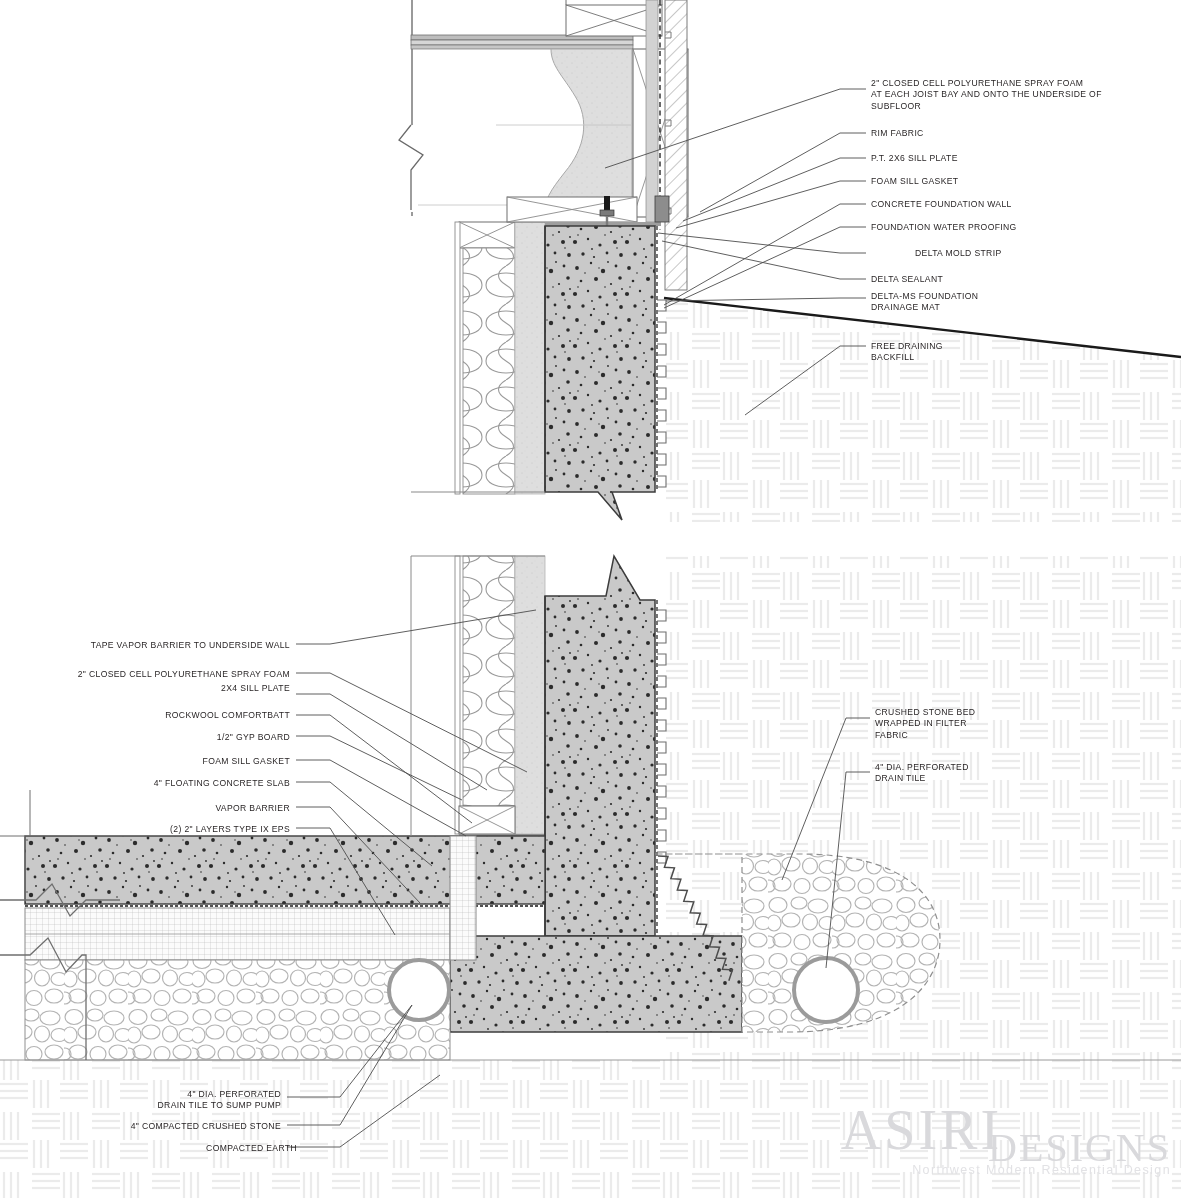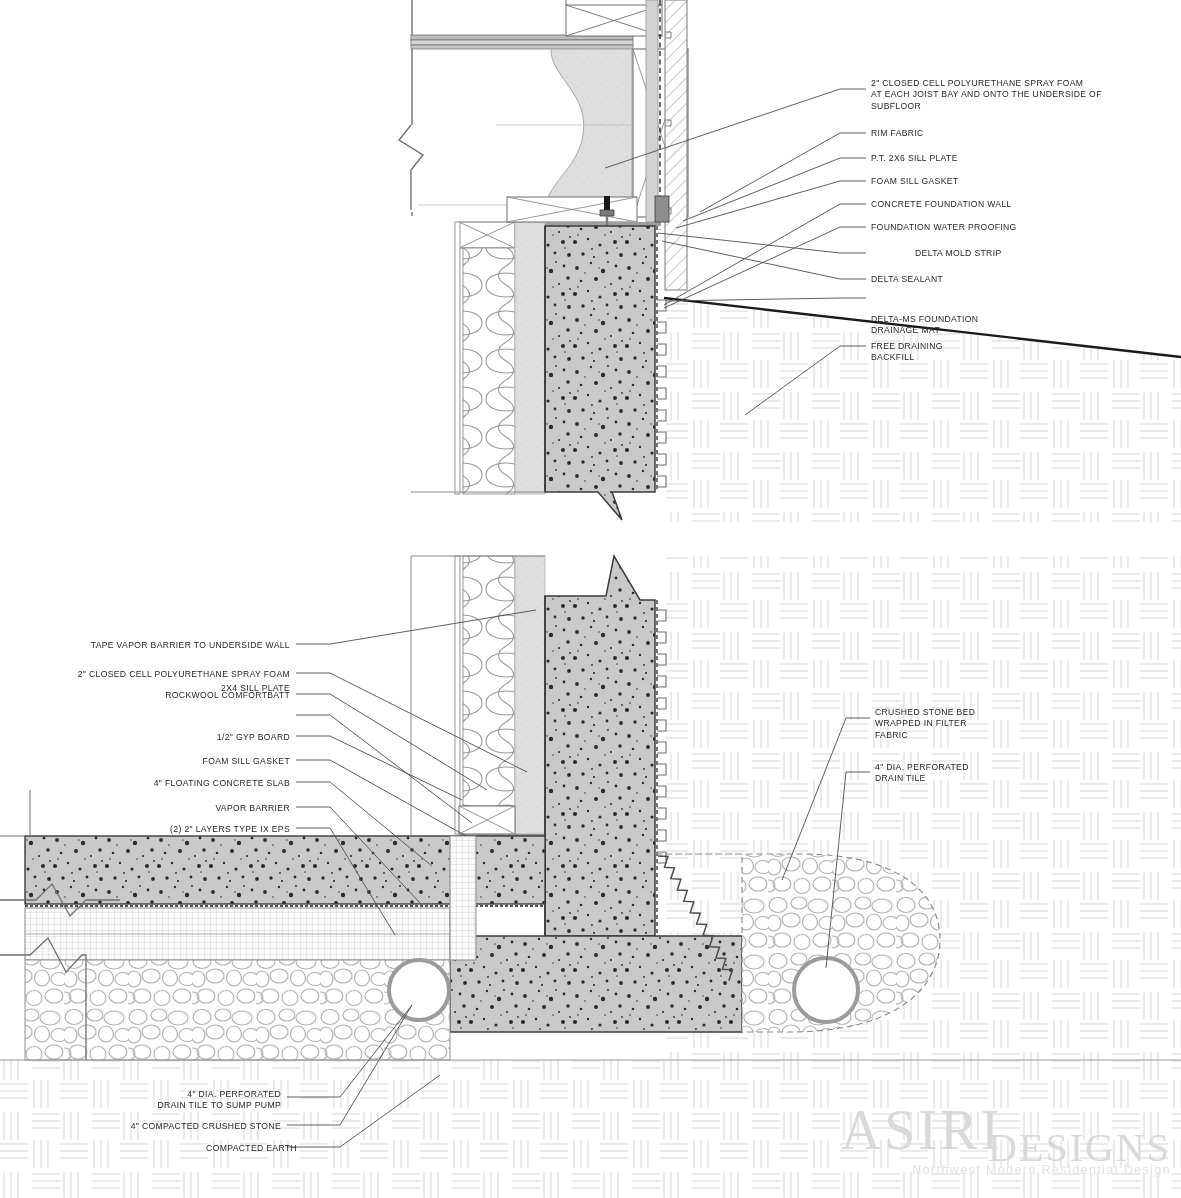--- a/index.html
+++ b/index.html
@@ -333,28 +333,28 @@
   <div class="lbl l" style="left:871px;top:78px;">2" CLOSED CELL POLYURETHANE SPRAY FOAM
 AT EACH JOIST BAY AND ONTO THE UNDERSIDE OF
 SUBFLOOR</div>
   <div class="lbl l" style="left:871px;top:128px;">RIM FABRIC</div>
   <div class="lbl l" style="left:871px;top:153px;">P.T. 2X6 SILL PLATE</div>
   <div class="lbl l" style="left:871px;top:176px;">FOAM SILL GASKET</div>
   <div class="lbl l" style="left:871px;top:199px;">CONCRETE FOUNDATION WALL</div>
   <div class="lbl l" style="left:871px;top:222px;">FOUNDATION WATER PROOFING</div>
   <div class="lbl l" style="left:871px;top:248px;margin-left:44px;">DELTA MOLD STRIP</div>
   <div class="lbl l" style="left:871px;top:274px;">DELTA SEALANT</div>
-  <div class="lbl l" style="left:871px;top:291px;margin-top:23px;">DELTA-MS FOUNDATION
+  <div class="lbl l" style="left:871px;top:291px;">DELTA-MS FOUNDATION
 DRAINAGE MAT</div>
   <div class="lbl l" style="left:871px;top:341px;">FREE DRAINING
 BACKFILL</div>
 
   <div class="lbl r" style="left:0px;width:290px;top:640px;">TAPE VAPOR BARRIER TO UNDERSIDE WALL</div>
   <div class="lbl r" style="left:0px;width:290px;top:669px;">2" CLOSED CELL POLYURETHANE SPRAY FOAM</div>
-  <div class="lbl r" style="left:0px;width:290px;top:690px;">ROCKWOOL COMFORTBATT</div>
+  <div class="lbl r" style="left:0px;width:290px;top:710px;">ROCKWOOL COMFORTBATT</div>
   <div class="lbl r" style="left:0px;width:290px;top:683px;">2X4 SILL PLATE</div>
   <div class="lbl r" style="left:0px;width:290px;top:732px;">1/2" GYP BOARD</div>
   <div class="lbl r" style="left:0px;width:290px;top:756px;">FOAM SILL GASKET</div>
   <div class="lbl r" style="left:0px;width:290px;top:778px;">4" FLOATING CONCRETE SLAB</div>
   <div class="lbl r" style="left:0px;width:290px;top:803px;">VAPOR BARRIER</div>
   <div class="lbl r" style="left:0px;width:290px;top:824px;">(2) 2" LAYERS TYPE IX EPS</div>
 
   <div class="lbl r" style="left:0px;width:281px;top:1089px;">4" DIA. PERFORATED
 DRAIN TILE TO SUMP PUMP</div>
   <div class="lbl r" style="left:0px;width:281px;top:1121px;">4" COMPACTED CRUSHED STONE</div>

